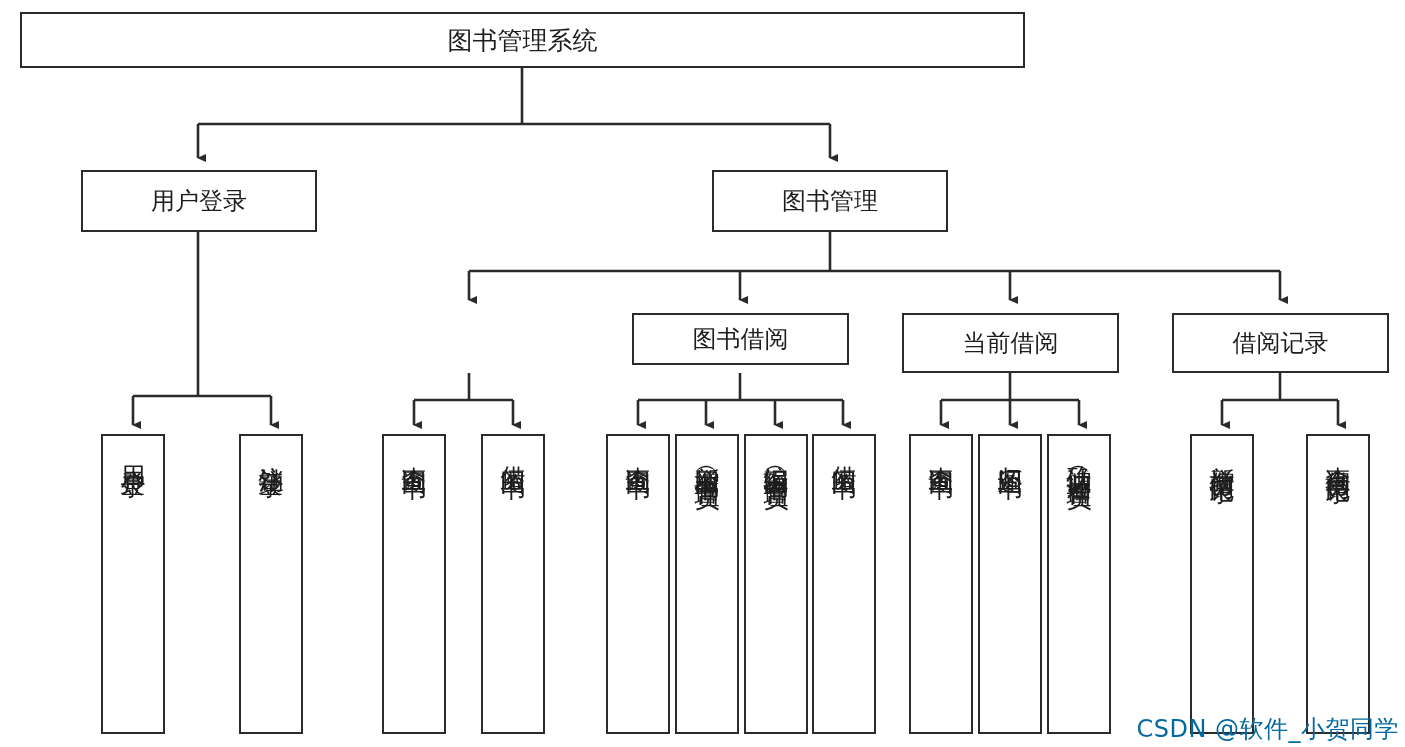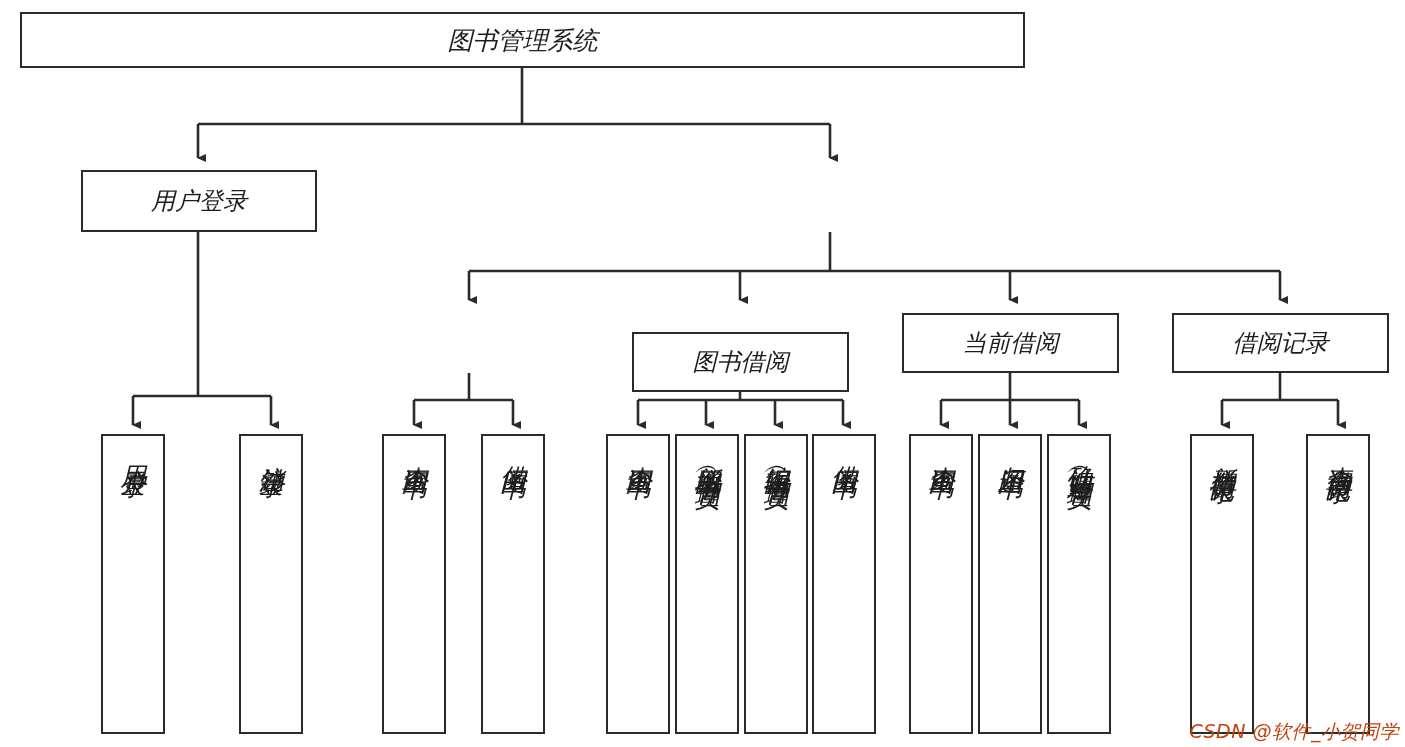--- a/index.html
+++ b/index.html
@@ -11,21 +11,20 @@
     width: 1405px;
     height: 747px;
     overflow: hidden;
     font-family: "DejaVu Sans", "Liberation Sans", sans-serif;
     position: relative;
   }
   #diagram-root {
     position: relative;
     width: 1405px;
     height: 747px;
-    font-style: italic;
   }
   svg.diagram-canvas {
     position: absolute;
     left: 0;
     top: 0;
     width: 1405px;
     height: 747px;
   }
   .node-box {
     position: absolute;
@@ -54,22 +53,22 @@
     font-size: 25px;
     letter-spacing: 3px;
     line-height: 1;
     color: #1d1d1d;
     white-space: nowrap;
   }
   .watermark {
     position: absolute;
     right: 6px;
     bottom: 2px;
-    font-size: 19px;
-    color: #c2410c;
+    font-size: 24px;
+    color: #0369a1;
     letter-spacing: 0.5px;
     white-space: nowrap;
     pointer-events: none;
   }
 </style>
 </head>
 <body>
 
 <div id="diagram-root">
 
@@ -123,22 +122,25 @@
     </g>
   </svg>
 
   <div class="node-box root-node" style="left:20px; top:12px; width:1005px; height:56px;">
     <span>图书管理系统</span>
   </div>
 
   <div class="node-box level2-node" style="left:81px; top:170px; width:236px; height:62px;">
     <span>用户登录</span>
   </div>
+  <div class="node-box level2-node" style="left:712px; top:170px; width:236px; height:62px;">
+    <span>图书管理</span>
+  </div>
 
-  <div class="node-box level3-node" style="left:632px; top:332px; width:217px; height:60px;">
+  <div class="node-box level3-node" style="left:632px; top:313px; width:217px; height:52px;">
     <span>图书借阅</span>
   </div>
   <div class="node-box level3-node" style="left:902px; top:313px; width:217px; height:60px;justify-content:center;">
     <span>当前借阅</span>
   </div>
   <div class="node-box level3-node" style="left:1172px; top:313px; width:217px; height:60px;">
     <span>借阅记录</span>
   </div>
 
   <div class="node-box leaf-node" style="left:101px; top:434px; width:64px; height:300px;">

